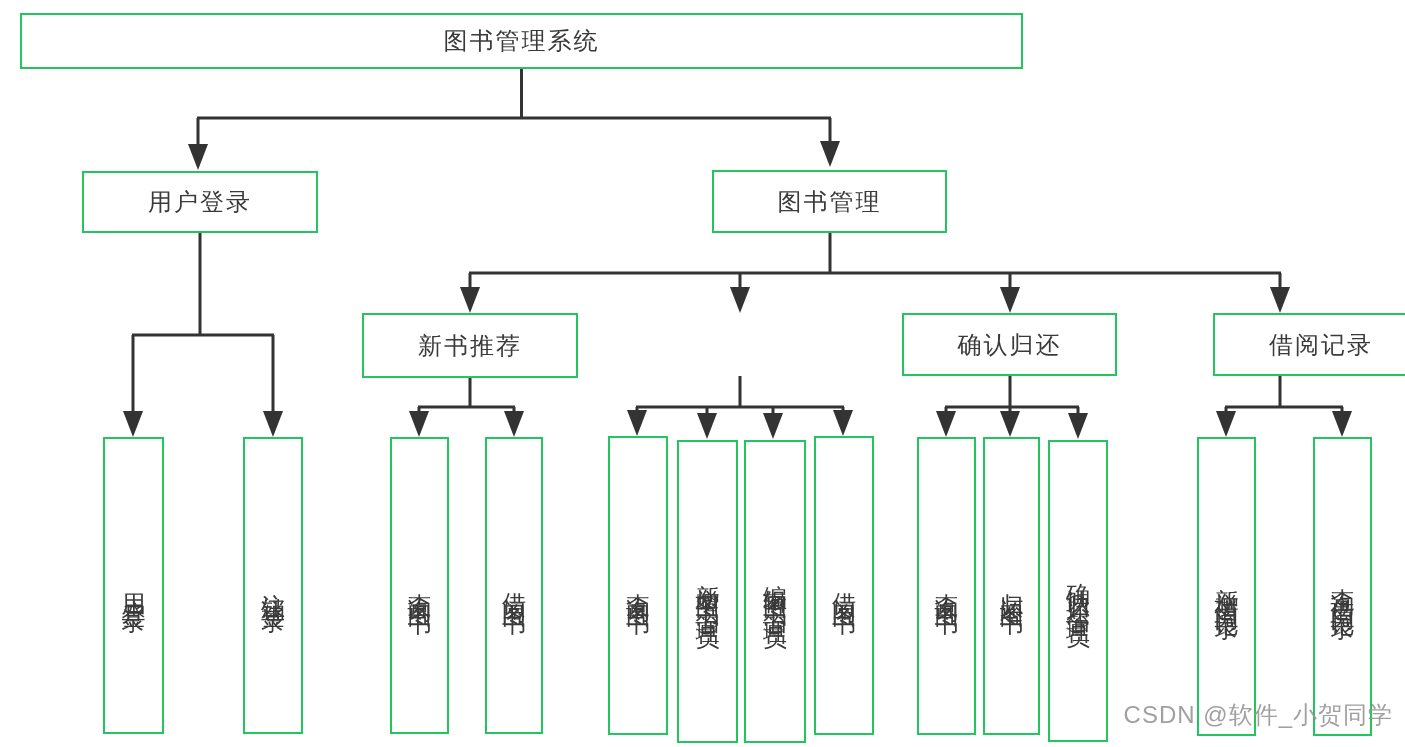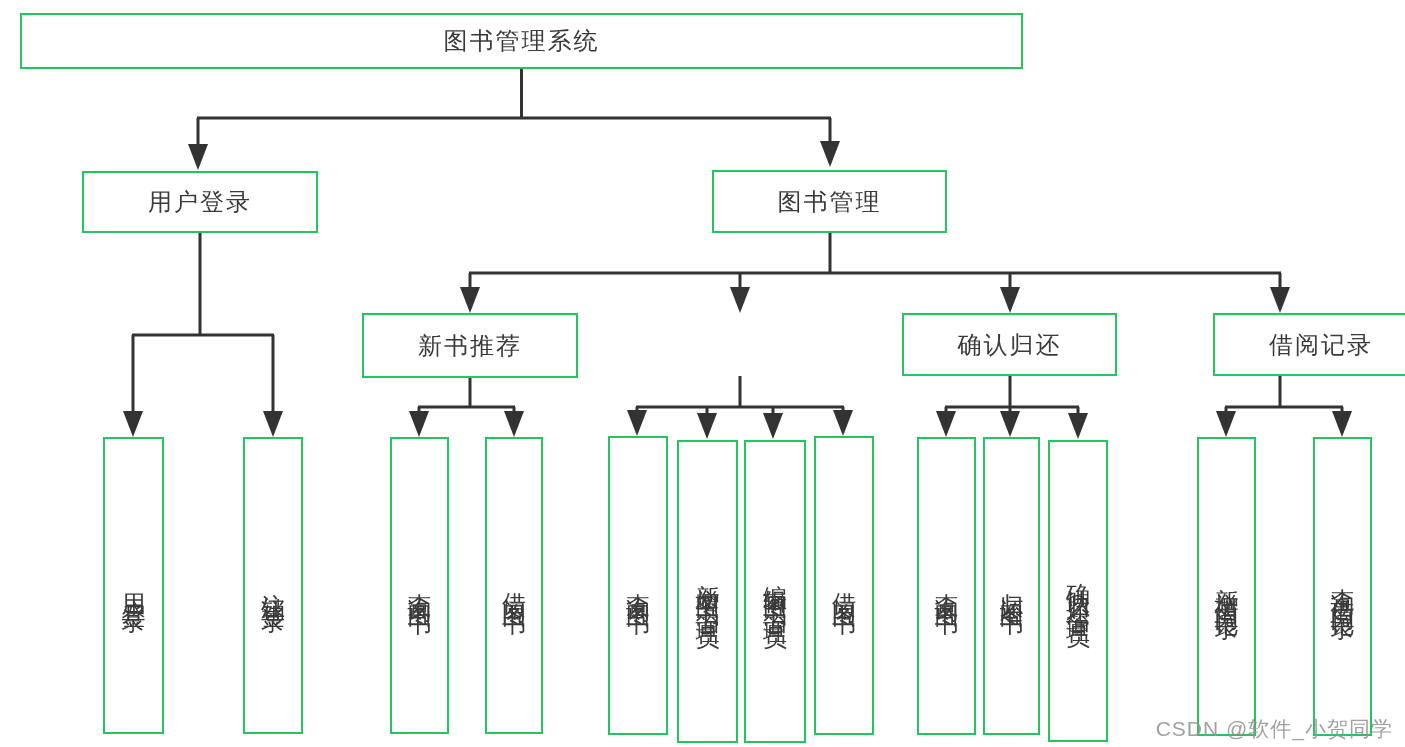--- a/index.html
+++ b/index.html
@@ -27,22 +27,22 @@
     writing-mode: vertical-rl;
     text-orientation: mixed;
     font-size: 24px;
     letter-spacing: 6px;
     line-height: 1;
     color: #3a3a3a;
   }
   .watermark {
     position: absolute;
     right: 12px;
-    bottom: 4px;
-    font-size: 21px;
+    bottom: 16px;
+    font-size: 24px;
     letter-spacing: 1px;
     color: rgba(150,150,150,0.9);
     z-index: 5;
     white-space: nowrap;
   }
 </style>
 </head>
 <body>
 
 <div class="stage">

